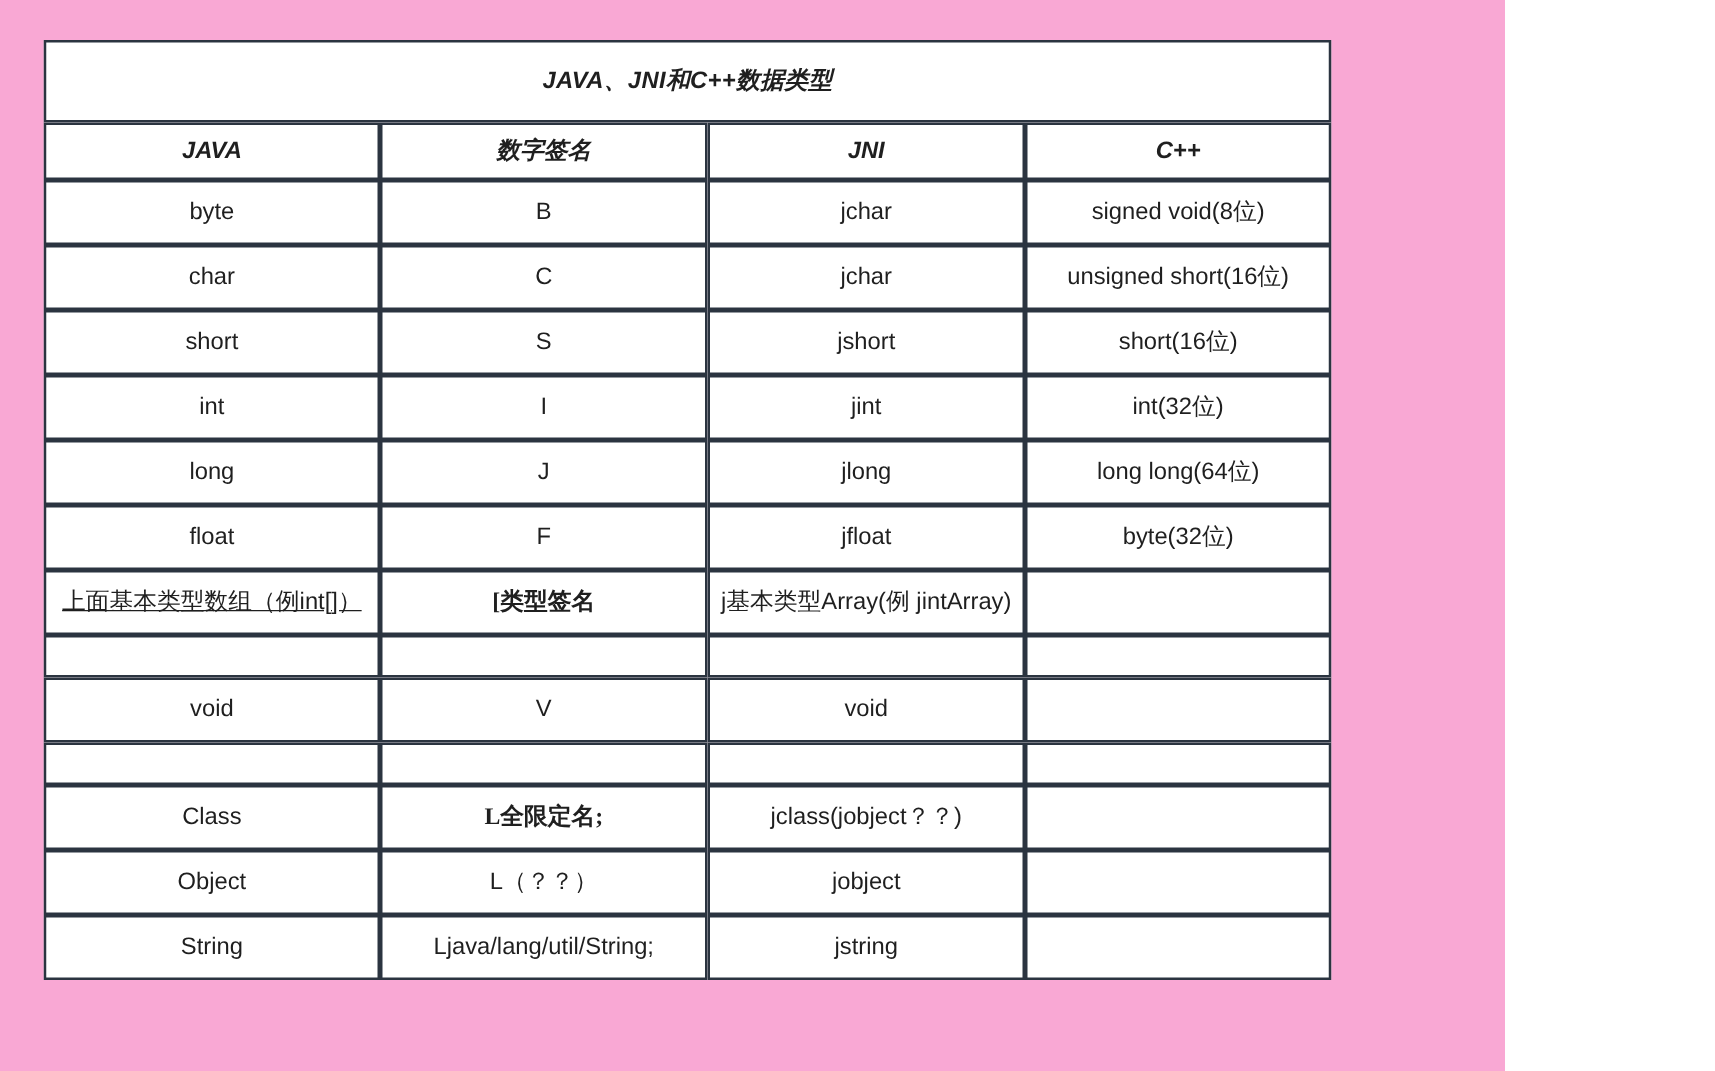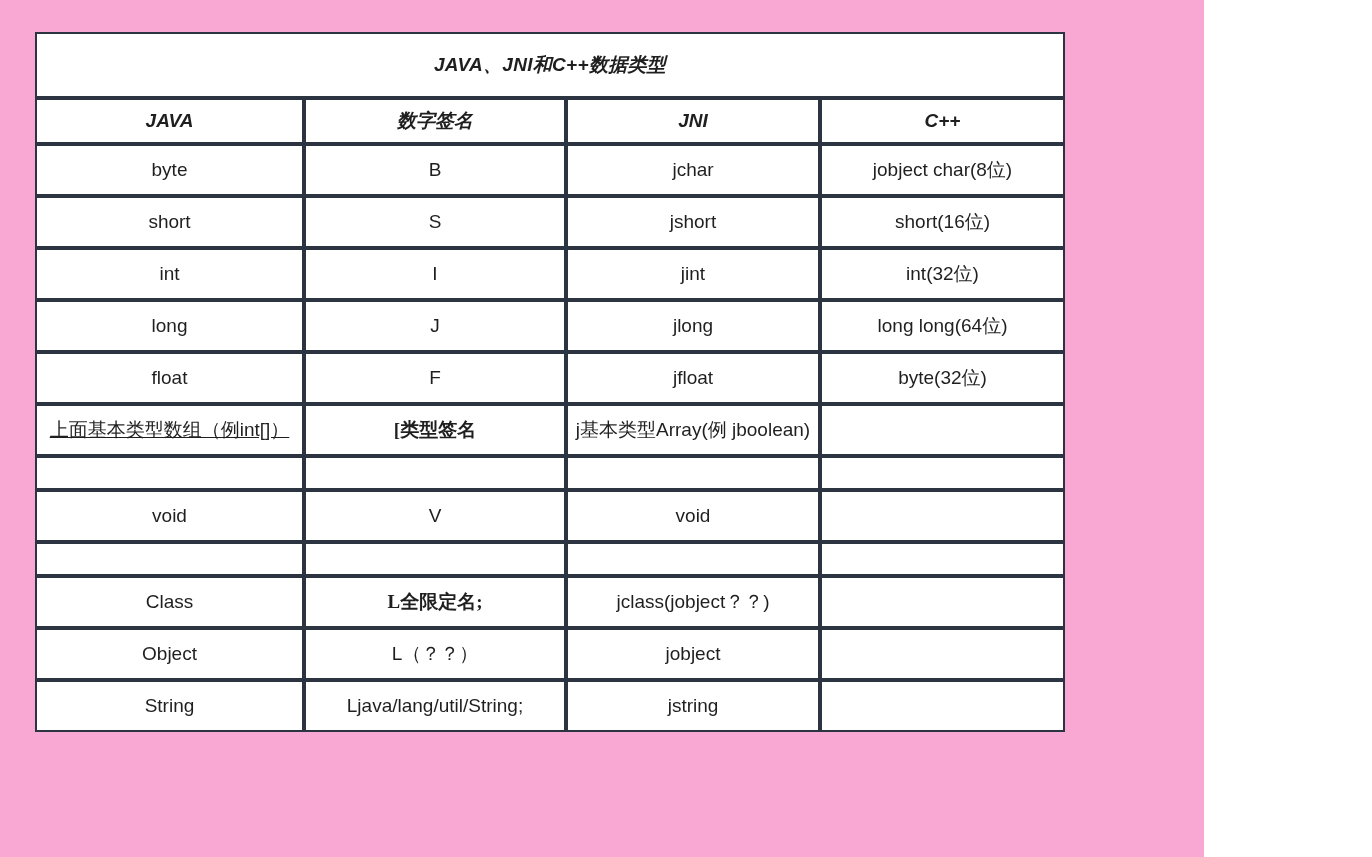--- a/index.html
+++ b/index.html
@@ -103,23 +103,29 @@
         <td class="h-sig">数字签名</td>
         <td class="h-jni">JNI</td>
         <td class="h-cpp">C++</td>
       </tr>
 
 
       <tr class="data-row">
         <td>byte</td>
         <td>B</td>
         <td>jchar</td>
-        <td>jobject char(8位)</td>
-      </tr>
-
+        <td>signed void(8位)</td>
+      </tr>
+
+      <tr class="data-row">
+        <td>char</td>
+        <td>C</td>
+        <td>jchar</td>
+        <td>unsigned short(16位)</td>
+      </tr>
 
       <tr class="data-row">
         <td>short</td>
         <td>S</td>
         <td>jshort</td>
         <td>short(16位)</td>
       </tr>
 
       <tr class="data-row">
         <td>int</td>
@@ -139,21 +145,21 @@
         <td>float</td>
         <td>F</td>
         <td>jfloat</td>
         <td>byte(32位)</td>
       </tr>
 
 
       <tr class="array-row">
         <td class="underlined small">上面基本类型数组（例int[]）</td>
         <td class="red-bold">[类型签名</td>
-        <td class="small two-line">j基本类型Array(例 jboolean)</td>
+        <td class="small two-line">j基本类型Array(例 jintArray)</td>
         <td></td>
       </tr>
 
       <tr class="blank-row">
         <td></td>
         <td></td>
         <td></td>
         <td></td>
       </tr>
 

